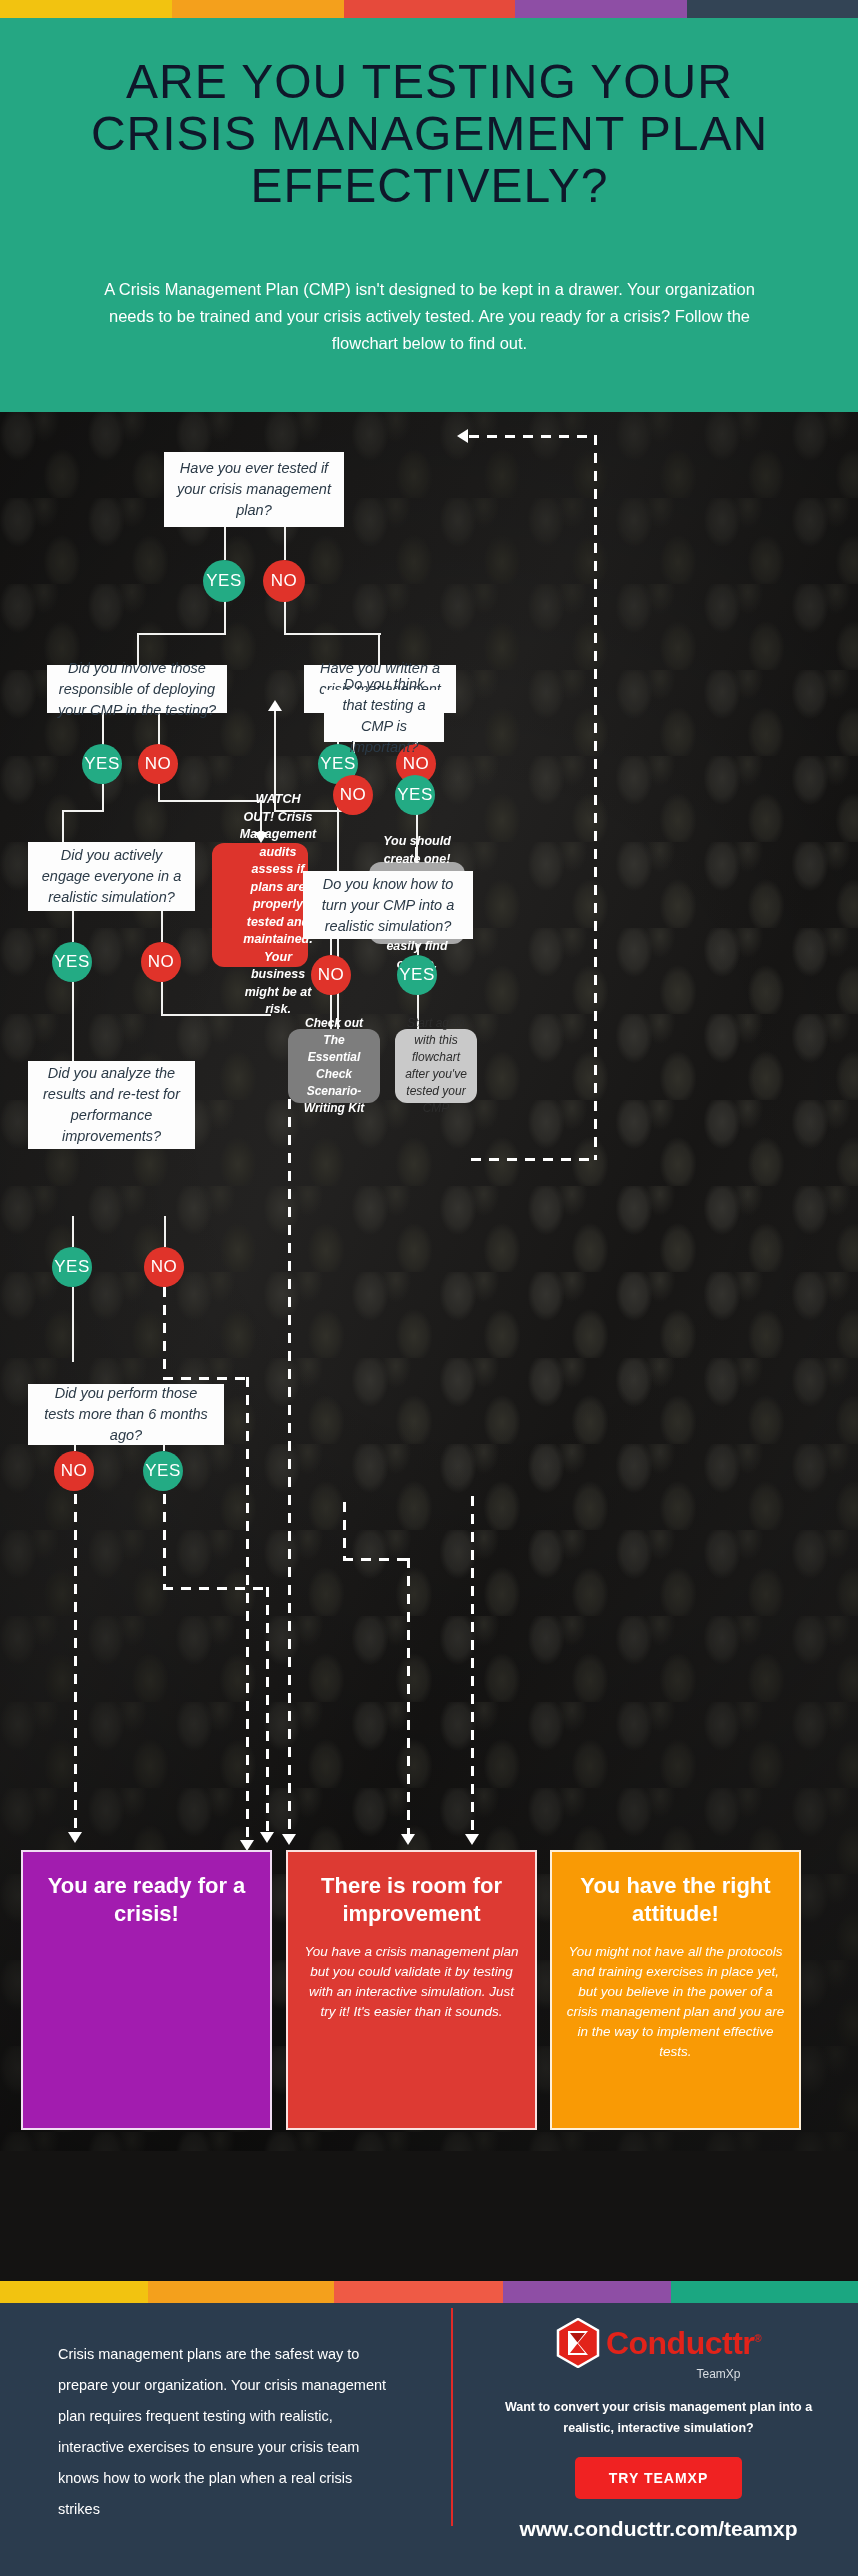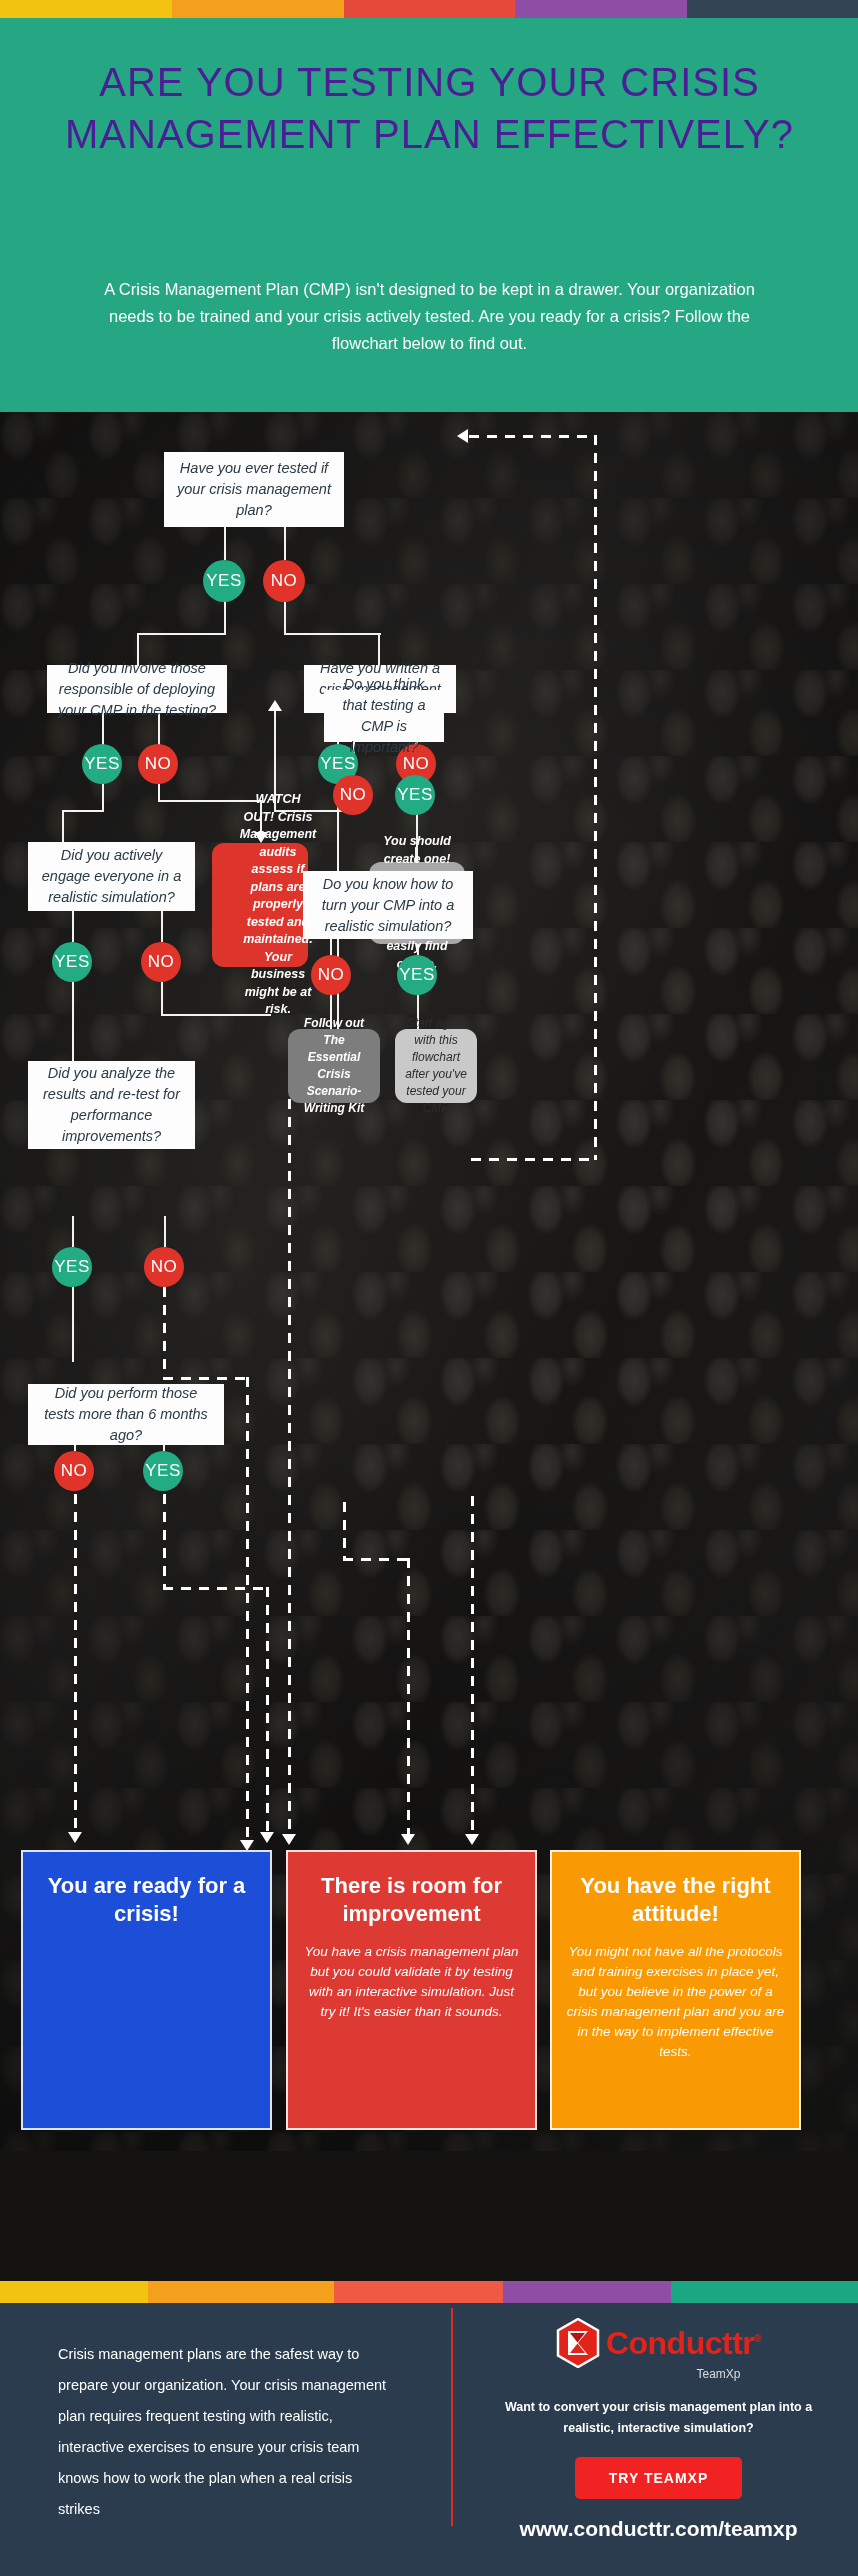--- a/index.html
+++ b/index.html
@@ -8,21 +8,21 @@
 
   
   .colorbar{position:absolute;left:0;width:859px;display:flex;}
   .colorbar span{display:block;height:100%;}
   #topbar{top:0;height:18px;}
   #botbar{top:2281px;height:22px;}
 
   
   #header{position:absolute;left:0;top:18px;width:859px;height:394px;background:#25a783;}
   #header .title{position:absolute;left:40px;top:38px;width:779px;text-align:center;
-      color:#4c1d95;font-size:40px;line-height:52px;font-weight:300;letter-spacing:1px;}
+      color:#0f172a;font-size:48px;line-height:52px;font-weight:300;letter-spacing:1px;}
   #header .sub{position:absolute;left:90px;top:258px;width:679px;text-align:center;
       color:#ffffff;font-size:16.5px;line-height:27px;}
 
   
   #flow{position:absolute;left:0;top:412px;width:859px;height:1739px;overflow:hidden;
       background:#1b1a19;}
   #flow .bgtex{position:absolute;inset:0;
       background-color:#1c1b1a;
       background-image:
         radial-gradient(ellipse 26px 38px at 18px 22px, #34332f 0%, #2a2926 48%, rgba(20,19,18,0) 72%),
@@ -70,21 +70,21 @@
   .note-red{background:#dd342c;color:#ffffff;font-size:12.5px;line-height:17.5px;font-weight:700;}
   .note-grey{background:#a8a8a8;color:#ffffff;font-size:12.5px;line-height:17.5px;font-weight:700;}
   .note-dgrey{background:#7d7d7d;color:#ffffff;font-size:12px;line-height:17px;font-weight:700;}
   .note-lgrey{background:#c9c9c9;color:#2c2c2c;font-size:12px;line-height:17px;font-weight:400;}
 
   
   .res{position:absolute;box-sizing:border-box;border:2px solid rgba(255,255,255,.85);
       padding:14px 14px 16px;text-align:center;}
   .res h3{margin:6px 0 14px;font-size:22px;line-height:28px;color:#fff;font-weight:700;}
   .res p{margin:0;font-size:13.5px;line-height:20px;color:#fff;font-style:italic;}
-  .res-green{background:#1d4ed8;}
+  .res-green{background:#a21caf;}
   .res-red{background:#dd3a33;}
   .res-orange{background:#f99a05;}
 
   
   #footer{position:absolute;left:0;top:2303px;width:859px;height:273px;background:#2b3c4e;}
   #footer .fleft{position:absolute;left:58px;top:36px;width:334px;color:#ffffff;
       font-size:14.5px;line-height:31px;}
   #footer .divider{position:absolute;left:451px;top:5px;width:2px;height:218px;background:#e12a27;}
   #footer .fright{position:absolute;left:479px;top:0px;width:359px;text-align:center;}
   .logo-row{display:flex;align-items:center;justify-content:center;margin-top:14px;height:52px;}
@@ -291,21 +291,21 @@
     <div class="qbox" style="left:303px;top:459px;width:170px;height:68px;">Do you know how to turn your CMP into a realistic simulation?</div>
 
     <div class="pill yes" style="left:52px;top:835px;width:40px;height:40px;">YES</div>
     <div class="pill no" style="left:144px;top:835px;width:40px;height:40px;">NO</div>
 
     <div class="pill no" style="left:311px;top:543px;width:40px;height:40px;">NO</div>
     <div class="pill yes" style="left:397px;top:543px;width:40px;height:40px;">YES</div>
 
     <div class="qbox" style="left:28px;top:950px;width:196px;height:61px;margin-top:22px;">Did you perform those tests more than 6 months ago?</div>
 
-    <div class="note note-dgrey" style="left:288px;top:617px;width:92px;height:74px;">Follow out The Essential Crisis Scenario-Writing Kit</div>
+    <div class="note note-dgrey" style="left:288px;top:617px;width:92px;height:74px;">Check out The Essential Check Scenario-Writing Kit</div>
     <div class="note note-lgrey" style="left:395px;top:617px;width:82px;height:74px;">Start again with this flowchart after you've tested your CMP</div>
 
     <div class="pill no" style="left:54px;top:1039px;width:40px;height:40px;">NO</div>
     <div class="pill yes" style="left:143px;top:1039px;width:40px;height:40px;">YES</div>
 
     <div class="res res-green" style="left:21px;top:1438px;width:251px;height:280px;">
       <h3>You are ready for a crisis!</h3>
     </div>
     <div class="res res-red" style="left:286px;top:1438px;width:251px;height:280px;">
       <h3>There is room for improvement</h3>

